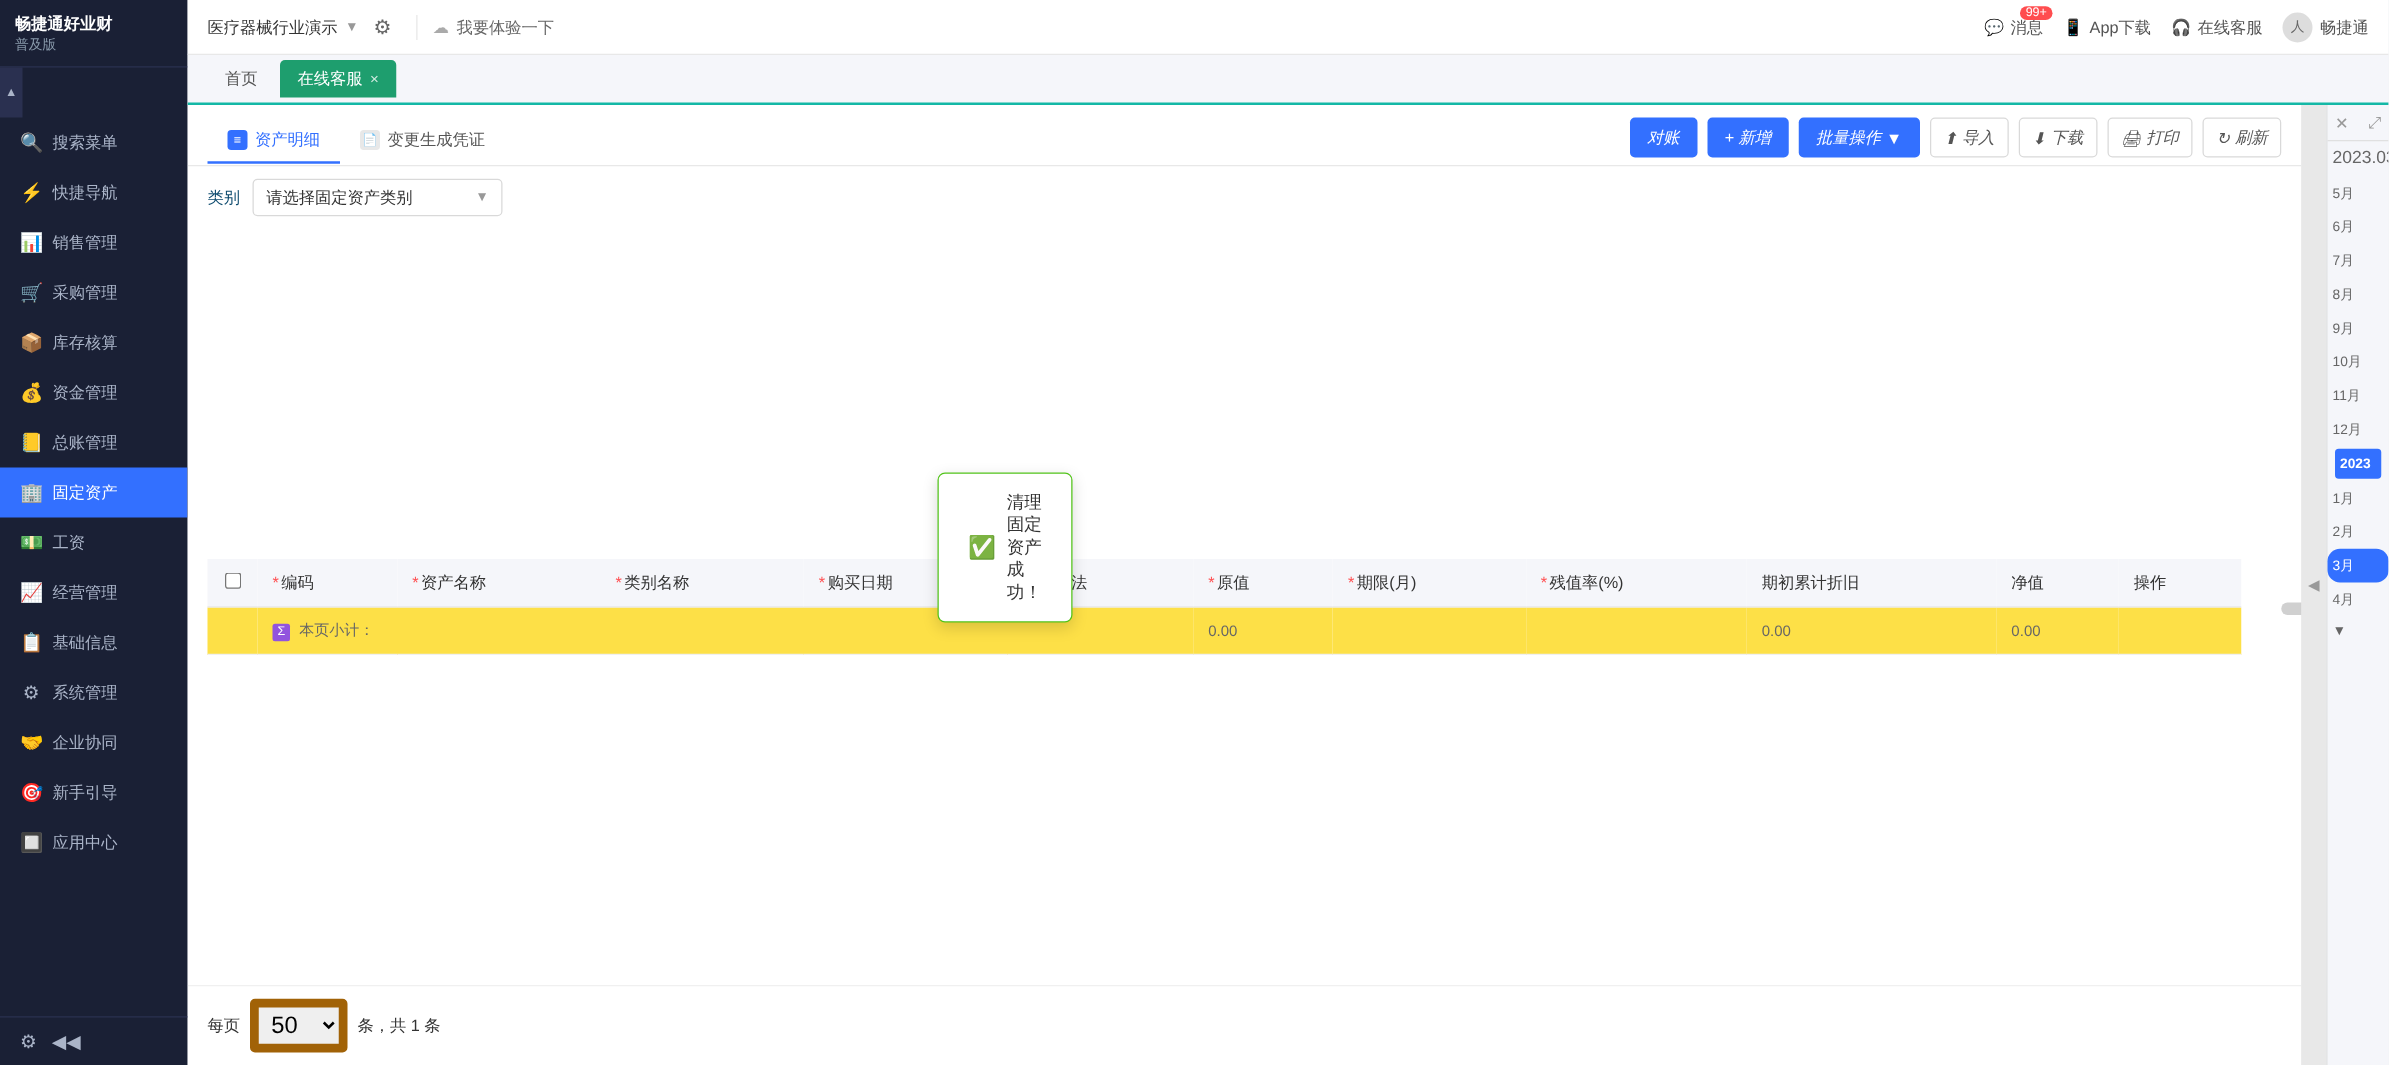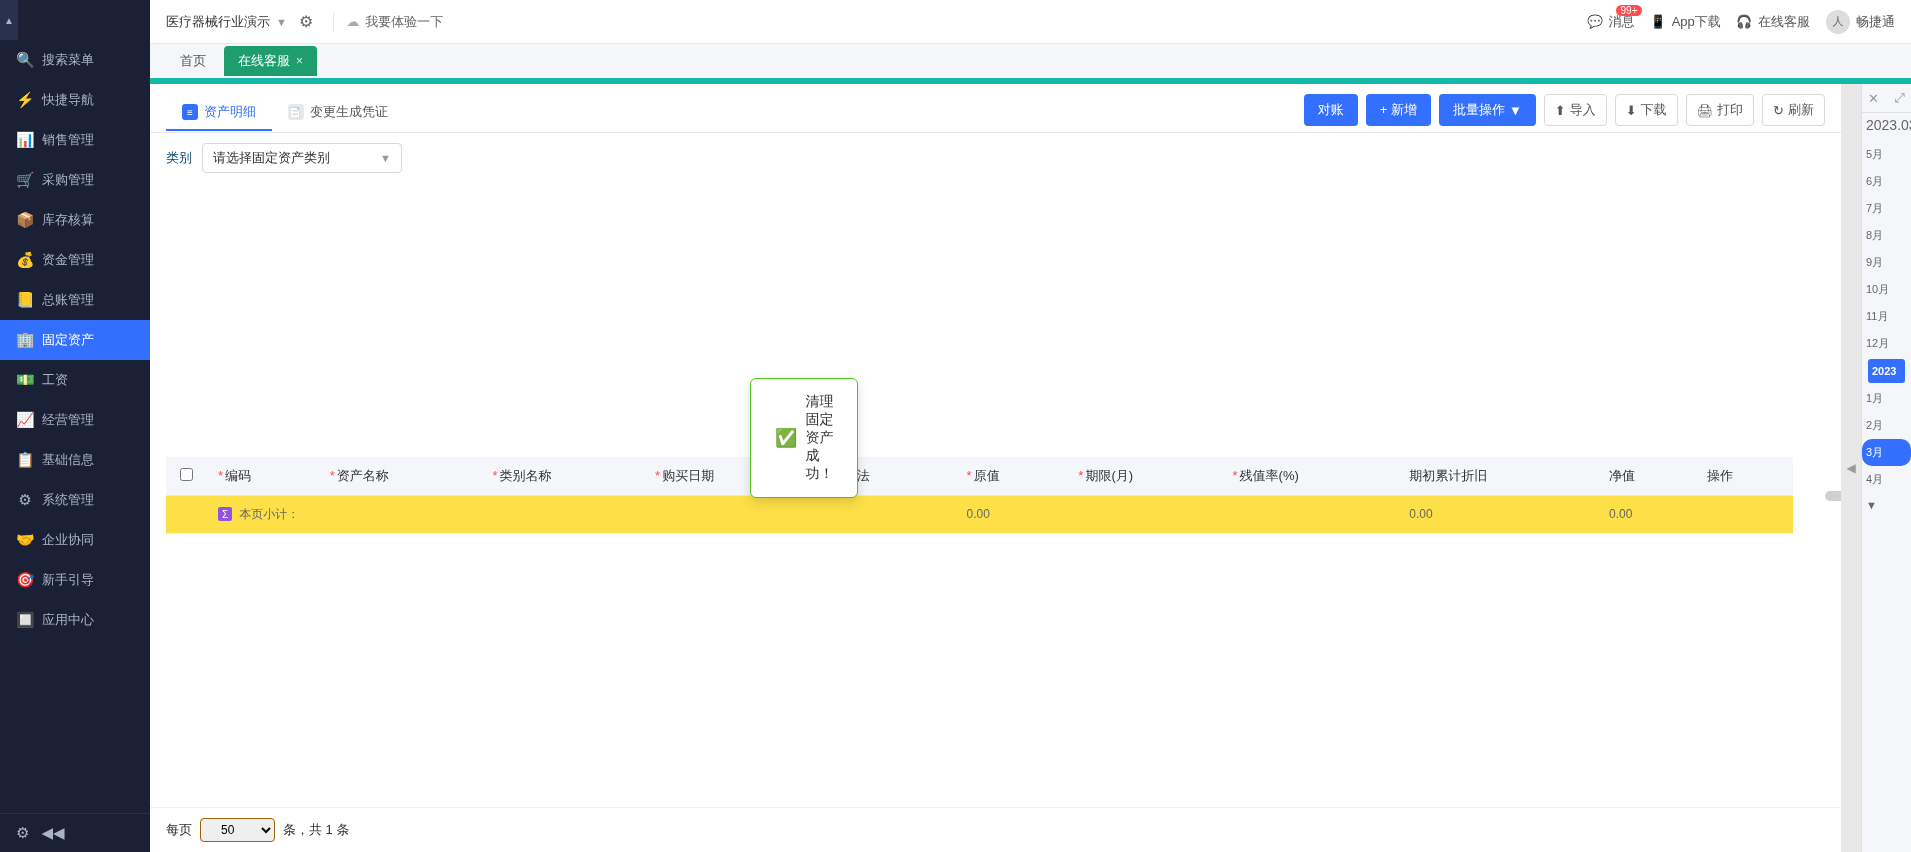--- a/index.html
+++ b/index.html
@@ -31,29 +31,29 @@
     .topbar-divider { width: 1px; height: 20px; background: #e8e8e8; }
     .topbar-exp { display: flex; align-items: center; gap: 6px; color: #666; font-size: 13px; }
     .topbar-exp .cloud-icon { color: #aaa; }
     .topbar-right { margin-left: auto; display: flex; align-items: center; gap: 16px; }
     .topbar-action { display: flex; align-items: center; gap: 5px; color: #555; font-size: 13px; cursor: pointer; position: relative; }
     .badge { background: #ff4d4f; color: #fff; font-size: 10px; border-radius: 10px; padding: 0 5px; min-width: 18px; text-align: center; position: absolute; top: -8px; right: -8px; }
     .topbar-user { display: flex; align-items: center; gap: 6px; color: #555; font-size: 13px; }
     .user-avatar { width: 24px; height: 24px; border-radius: 50%; background: #ddd; display: flex; align-items: center; justify-content: center; font-size: 11px; color: #666; }
 
     
-    .tabs-bar { height: 40px; background: #f5f6fa; display: flex; align-items: center; padding: 0 16px; gap: 4px; border-bottom: 6px solid #14b8a6; }
+    .tabs-bar { height: 40px; background: #f5f6fa; display: flex; align-items: center; padding: 0 16px; gap: 4px; border-bottom: 2px solid #14b8a6; }
     .tab-home { padding: 6px 14px; color: #555; font-size: 13px; cursor: pointer; }
     .tab-active { background: #1e9e6e; color: #fff; padding: 6px 14px; border-radius: 4px 4px 0 0; display: flex; align-items: center; gap: 6px; font-size: 13px; cursor: pointer; }
     .tab-close { color: rgba(255,255,255,0.8); font-size: 12px; cursor: pointer; }
 
     
     .content { flex: 1; display: flex; overflow: hidden; }
     .content-main { flex: 1; background: #fff; display: flex; flex-direction: column; overflow: hidden; }
-    .btn { padding: 6px 14px; border-radius: 4px; font-size: 13px; cursor: pointer; border: none; display: flex; align-items: center; gap: 4px; }
+    .btn { padding: 6px 14px; border-radius: 4px; font-size: 13px; cursor: pointer; border: none; display: flex; align-items: center; gap: 4px; font-style: italic; }
     .btn-default { background: #fff; color: #555; border: 1px solid #d9d9d9; }
     .btn-blue { background: #3370ff; color: #fff; }
     .btn-batch { background: #3370ff; color: #fff; display: flex; align-items: center; gap: 4px; }
     .btn-icon { padding: 6px 10px; }
 
     
     .sub-tabs { display: flex; align-items: center; padding: 10px 16px 0; gap: 0; border-bottom: 1px solid #e8e8e8; }
     .sub-tab { padding: 8px 16px; font-size: 13px; color: #555; cursor: pointer; border-bottom: 2px solid transparent; display: flex; align-items: center; gap: 6px; }
     .sub-tab.active { color: #3370ff; border-bottom: 2px solid #3370ff; }
     .sub-tab .tab-icon { width: 16px; height: 16px; border-radius: 3px; display: inline-flex; align-items: center; justify-content: center; font-size: 10px; }
@@ -80,39 +80,43 @@
     .subtotal-row td { background: #fde047; color: #666; font-size: 12px; }
     .subtotal-icon { width: 14px; height: 14px; background: #9254de; border-radius: 2px; display: inline-flex; align-items: center; justify-content: center; color: #fff; font-size: 10px; margin-right: 4px; }
 
     
     .toast { position: absolute; background: #fff; border: 1.5px solid #52c41a; border-radius: 6px; padding: 14px 24px; display: flex; align-items: center; gap: 8px; box-shadow: 0 4px 12px rgba(0,0,0,0.15); z-index: 100; font-size: 14px; color: #333; }
     .toast-check { color: #52c41a; font-size: 18px; }
     .toast-wrapper { position: absolute; top: 195px; left: 600px; }
 
     
     .pagination { padding: 10px 16px; display: flex; align-items: center; gap: 8px; border-top: 1px solid #f0f0f0; font-size: 13px; color: #333; }
-    .page-select { padding: 3px 16px; border: 1px solid #a16207; border-radius: 4px; font-size: 12px; }
+    .page-select { padding: 3px 6px; border: 7px solid #a16207; border-radius: 4px; font-size: 19px; }
 
     
     .right-panel { width: 50px; background: #f5f6fa; border-left: 1px solid #e0e0e0; display: flex; flex-direction: column; align-items: center; }
     .right-panel-header { display: flex; align-items: center; justify-content: space-between; padding: 6px 6px; width: 100%; border-bottom: 1px solid #e0e0e0; }
     .right-panel-header .icon { color: #999; font-size: 13px; cursor: pointer; }
     .timeline { display: flex; flex-direction: column; align-items: center; width: 100%; padding: 4px 0; }
     .timeline-item { font-size: 11px; color: #666; padding: 6px 4px; cursor: pointer; width: 100%; }
     .timeline-item.current { background: #3370ff; color: #fff; border-radius: 10px; }
     .timeline-item.year-label { background: #3370ff; color: #fff; border-radius: 3px; font-weight: bold; font-size: 11px; margin: 2px 6px; width: calc(100% - 12px); }
     .right-panel-toggle { width: 20px; background: #e8e8e8; display: flex; align-items: center; justify-content: center; cursor: pointer; color: #999; font-size: 12px; }
 
     .scrollbar-area { height: 14px; background: #f5f6fa; border-top: 1px solid #e8e8e8; margin: 0 16px; border-radius: 7px; position: relative; }
     .scrollbar-thumb { position: absolute; left: 0; top: 2px; width: 500px; height: 10px; background: #d0d0d0; border-radius: 5px; }
   </style>
 </head>
 <body>
 
 <div class="sidebar">
+  <div class="sidebar-logo">
+    <div class="logo-title">畅捷通好业财</div>
+    <div class="logo-sub">普及版</div>
+  </div>
   <div class="scroll-btn">▲</div>
   <div class="sidebar-scroll">
 
   <div class="sidebar-item">
         <span class="icon">🔍</span>
         <span>搜索菜单</span>
       </div>
       <div class="sidebar-item">
         <span class="icon">⚡</span>
         <span>快捷导航</span>

